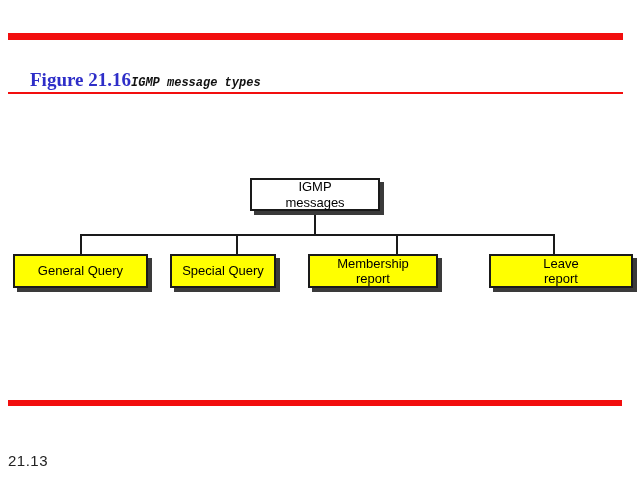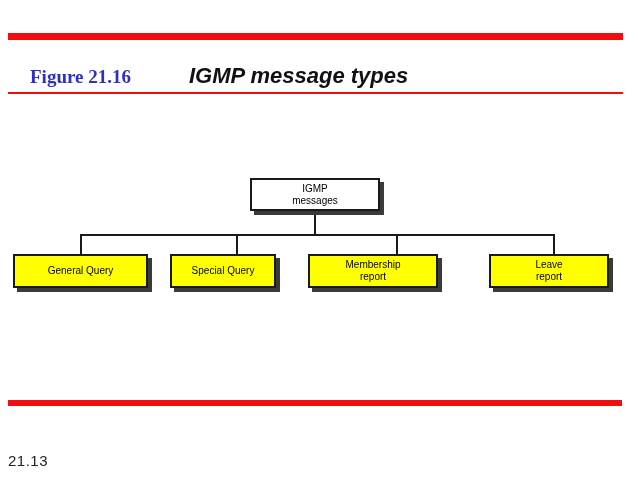--- a/index.html
+++ b/index.html
@@ -21,74 +21,72 @@
   }
   
   .top-bar {
     position: absolute;
     left: 8px; top: 33px;
     width: 615px; height: 7px;
     background: var(--accent_red);
   }
   .title-row {
     position: absolute;
-    left: 30px; top: 63px;
+    left: 30px; top: 69px;
     white-space: nowrap;
     display: flex;
     align-items: baseline;
-    gap: 45px;
   }
   .figure-label {
     font-family: "Liberation Serif", serif;
     font-weight: bold;
     font-size: 19px;
     color: var(--title_blue);
   }
   .figure-title {
-    font-family: Liberation Sans, sans-serif;
+    font-family: Liberation Mono, monospace;
     font-weight: bold;
     font-style: italic;
-    font-size: 22px;
+    font-size: 12px;
     color: #111111;
-    margin-left: 13px;
   }
   .title-underline {
     position: absolute;
     left: 8px; top: 92px;
     width: 615px; height: 2px;
     background: var(--accent_red);
   }
   
   .node {
     position: absolute;
     border: 2px solid var(--line_black);
     box-shadow: 4px 4px 0 var(--box_shadow);
     display: flex;
     align-items: center;
     justify-content: center;
     text-align: center;
-    font-size: 10px;
+    font-size: 13px;
     line-height: 1.16;
     color: #000000;
     white-space: pre-line;
   }
   .node.root {
     left: 250px; top: 178px;
     width: 130px; height: 33px;
     background: #ffffff;
   }
   .node.child {
     top: 254px;
     height: 34px;
     background: var(--box_yellow);
   }
   .child.c0 { left: 13px;  width: 135px; }
   .child.c1 { left: 170px; width: 106px; }
   .child.c2 { left: 308px; width: 130px; }
-  .child.c3 { left: 489px; width: 120px; }
+  .child.c3 { left: 489px; width: 144px; }
   
   .conn {
     position: absolute;
     background: var(--line_black);
   }
   .conn.root-stem   { left: 314px; top: 211px; width: 2px; height: 25px; }
   .conn.cross-bar   { left: 80px;  top: 234px; width: 475px; height: 2px; }
   .conn.stub0 { left: 80px;  top: 234px; width: 2px; height: 20px; }
   .conn.stub1 { left: 236px; top: 234px; width: 2px; height: 20px; }
   .conn.stub2 { left: 396px; top: 234px; width: 2px; height: 20px; }

